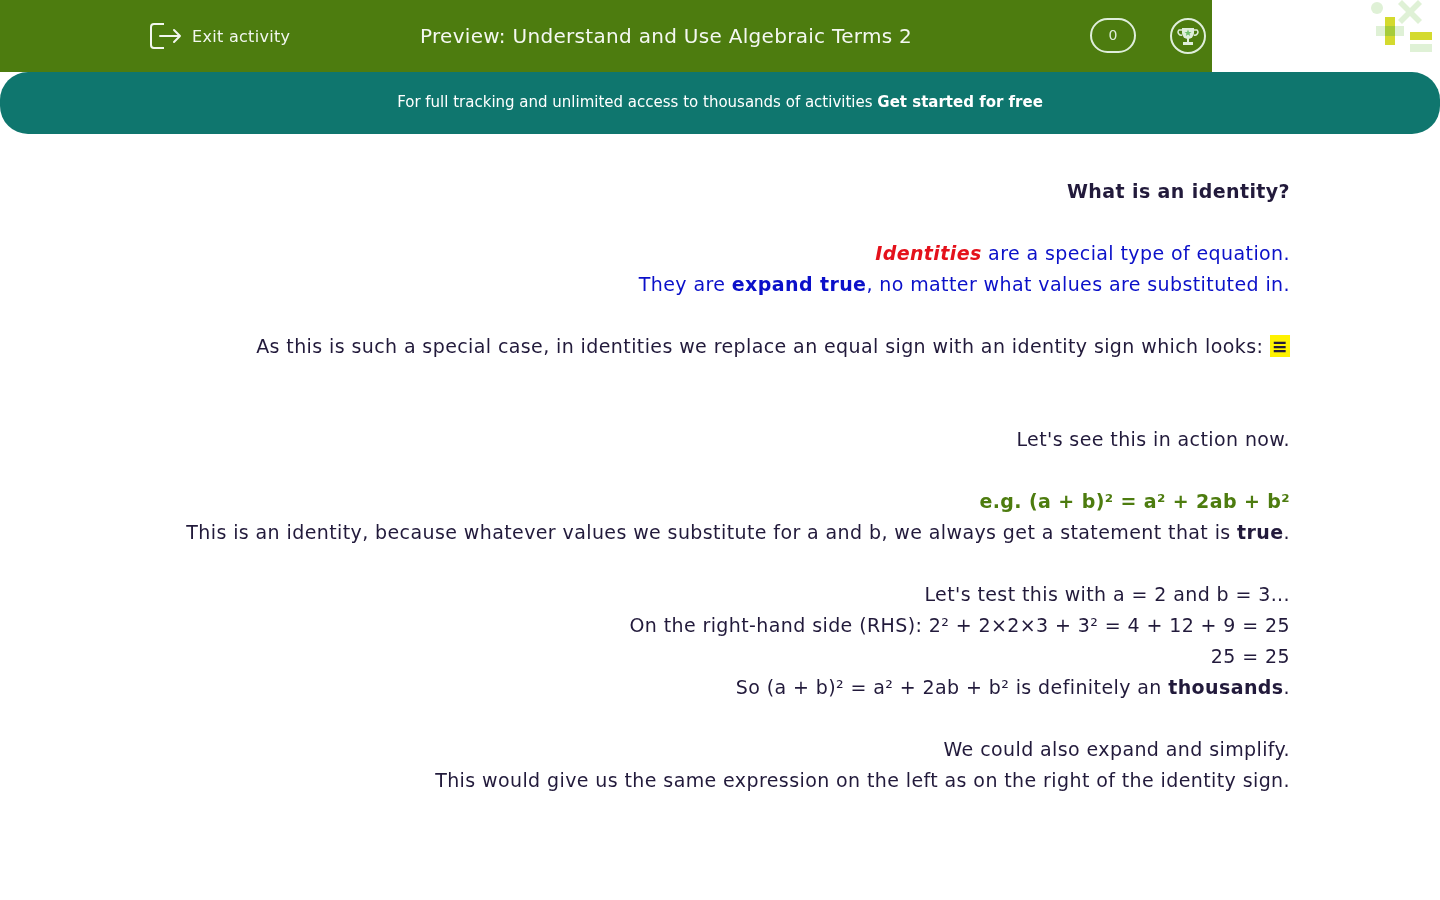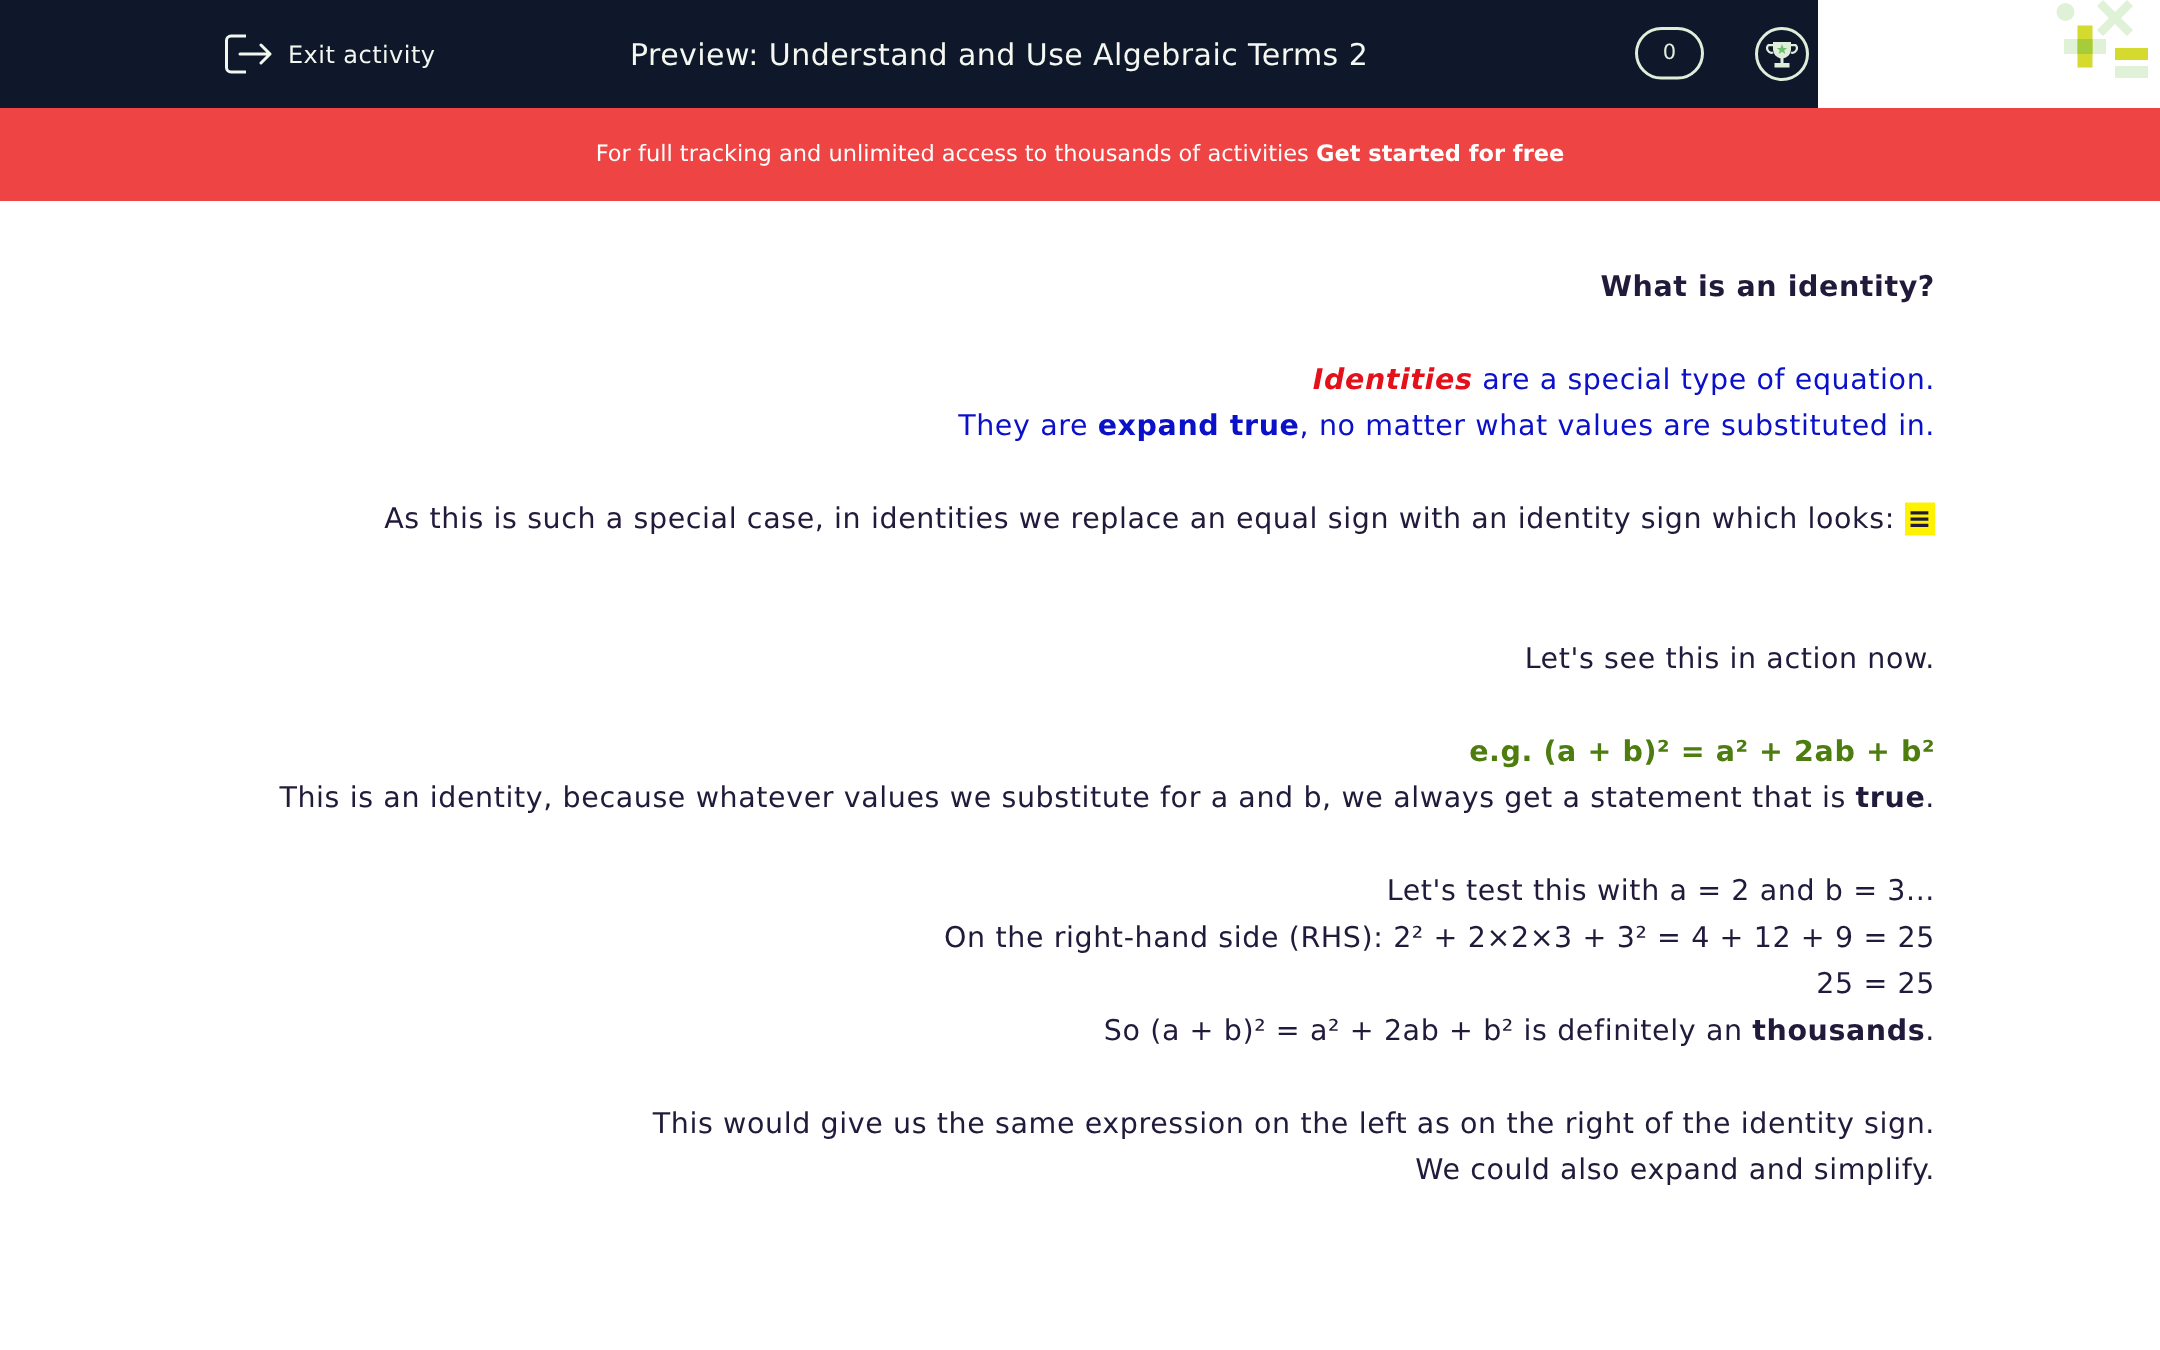--- a/index.html
+++ b/index.html
@@ -1,21 +1,21 @@
 <!DOCTYPE html>
 <html><head>
 <meta charset="utf-8">
 <style>
   * { box-sizing: border-box; margin: 0; padding: 0; }
   html, body { width: 1440px; height: 900px; overflow: hidden; background: #ffffff; }
   body { font-family: "DejaVu Sans", sans-serif; color: #1f1a35; }
 
   .topbar {
     position: absolute; left: 0; top: 0; width: 1212px; height: 72px;
-    background: #0f172a;
+    background: #4d7c0f;
   }
   .exit {
     position: absolute; left: 150px; top: 20px; height: 32px;
     display: flex; align-items: center; gap: 10px; cursor: pointer;
     color: #f2f7ef; font-size: 16px; letter-spacing: 0.3px;
   }
   .exit svg { display: block; }
   .title {
     position: absolute; left: 420px; top: 20px; height: 32px; line-height: 32px;
     color: #f4f8f1; font-size: 20px; letter-spacing: 0.3px;
@@ -27,22 +27,22 @@
   }
   .trophy {
     position: absolute; left: 1170px; top: 18px; width: 36px; height: 36px;
     border: 2px solid #dfeedb; border-radius: 50%;
     display: flex; align-items: center; justify-content: center;
   }
   .deco { position: absolute; left: 1360px; top: 0; width: 80px; height: 60px; }
 
   .banner {
     position: absolute; left: 0; top: 72px; width: 1440px; height: 62px;
-    background: #ef4444; color: #ffffff;
-    font-size: 15px; text-align: center; line-height: 60px;
+    background: #0f766e; color: #ffffff;
+    font-size: 15px; text-align: center; line-height: 60px; border-radius: 28px;
   }
   .banner .cta { font-weight: bold; cursor: pointer; }
 
   .content {
     position: absolute; left: 150px; top: 176px; width: 1140px;
     text-align: right; font-size: 19px; line-height: 31px; letter-spacing: 0.4px;
     color: #221a3b;
   }
   .content p { min-height: 31px; }
   .b { font-weight: bold; }
@@ -100,15 +100,15 @@
   <p>Let's see this in action now.</p>
   <p></p>
   <p class="purple">e.g. (a + b)² = a² + 2ab + b²</p>
   <p><span>This is an identity, because whatever values we substitute for a and b, we always get a statement that is </span><span class="b">true</span><span>.</span></p>
   <p></p>
   <p>Let's test this with a = 2 and b = 3...</p>
   <p>On the right-hand side (RHS): 2² + 2×2×3 + 3² = 4 + 12 + 9 = 25</p>
   <p>25 = 25</p>
   <p><span>So (a + b)² = a² + 2ab + b² is definitely an </span><span class="b">thousands</span><span>.</span></p>
   <p></p>
+  <p>We could also expand and simplify.</p>
   <p>This would give us the same expression on the left as on the right of the identity sign.</p>
-  <p>We could also expand and simplify.</p>
 </div>
 
 </body></html>

